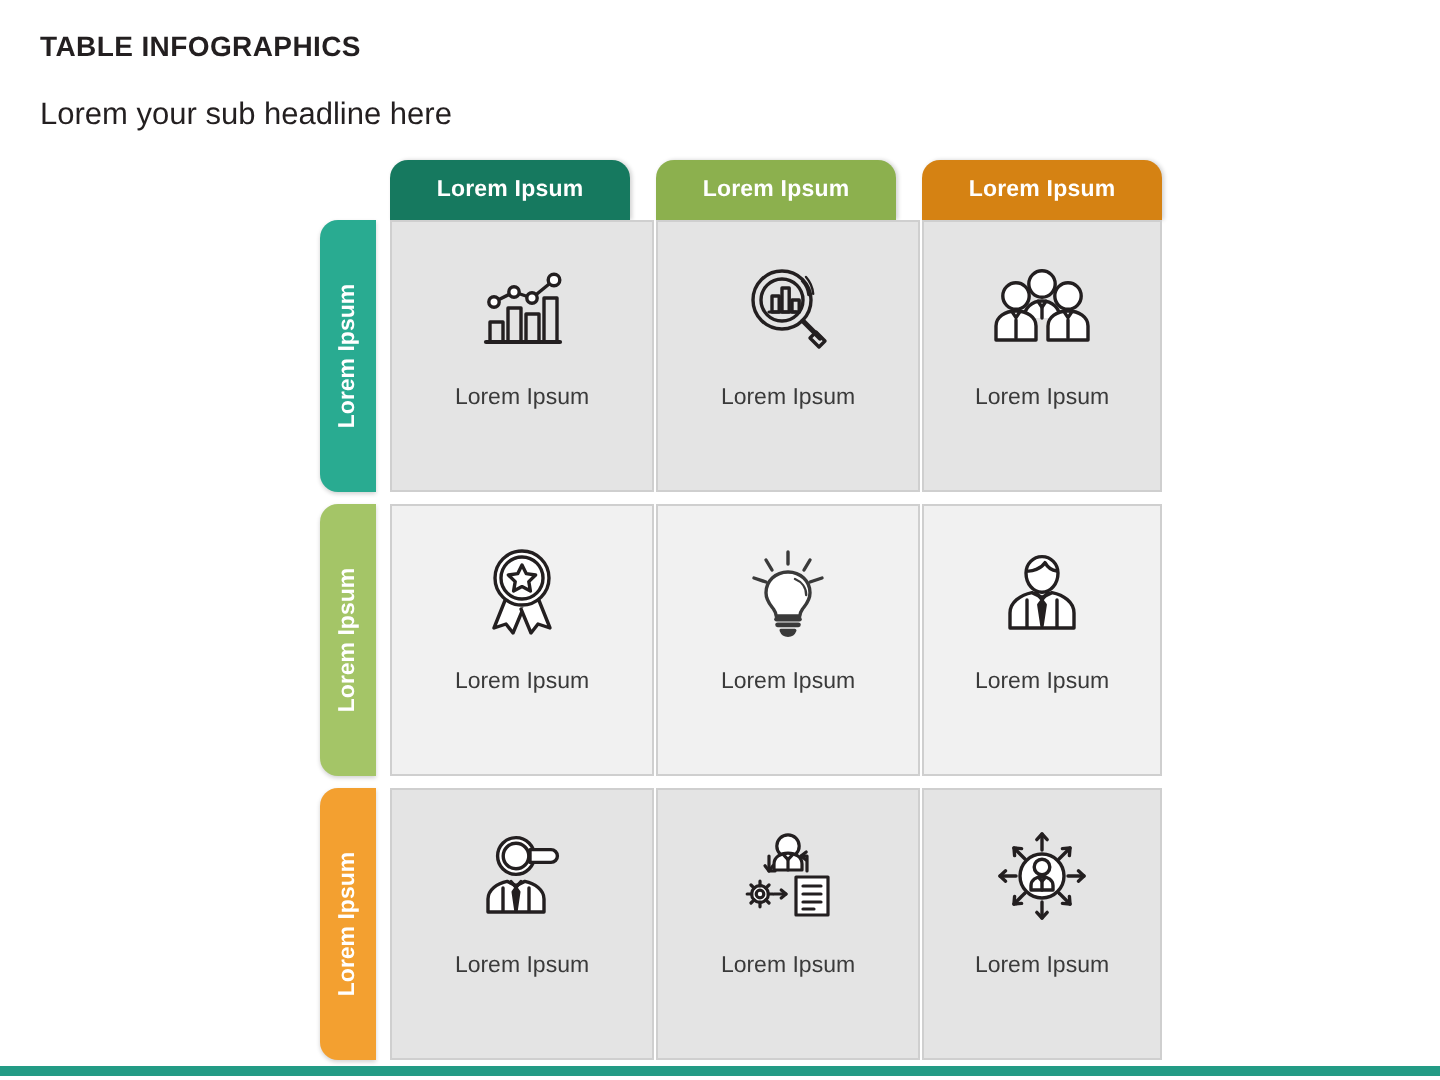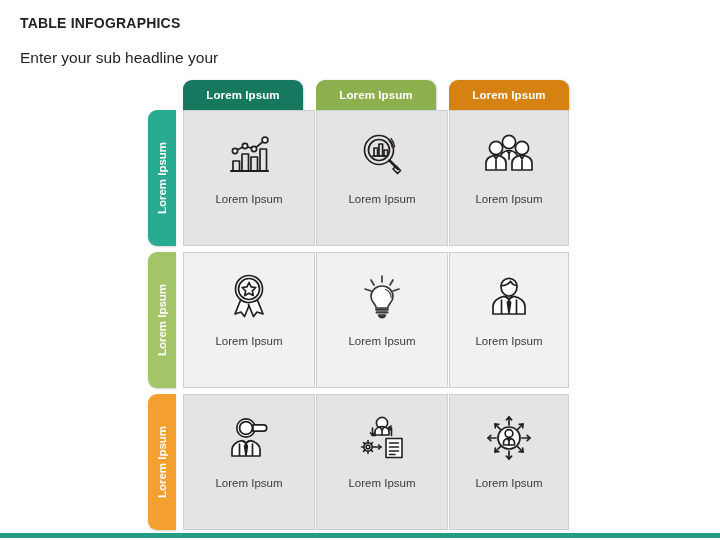--- a/index.html
+++ b/index.html
@@ -16,21 +16,21 @@
     position: absolute; left: 20px; top: 15px;
     font-size: 14px; font-weight: bold; letter-spacing: .2px;
     color: #231f20; white-space: nowrap;
   }
   #subtitle {
     position: absolute; left: 20px; top: 49px;
     font-size: 15.5px; font-weight: normal; color: #231f20; white-space: nowrap;
   }
 
   
-  #table { position: absolute; left: 148px; top: 80px; width: 422px; height: 422px; }
+  #table { position: absolute; left: 160px; top: 80px; width: 422px; height: 422px; }
 
   
   .col-head {
     position: absolute; top: 0; height: 30px;
     border-radius: 9px 9px 0 0;
     color: #ffffff; font-size: 11.5px; font-weight: bold;
     display: flex; align-items: center; justify-content: center;
     letter-spacing: .1px;
     box-shadow: 1px 0 2px rgba(0,0,0,.18);
   }
@@ -74,21 +74,21 @@
     position: absolute; left: 0; top: 533px; width: 720px; height: 5px;
     background: #239b85;
   }
 </style>
 </head>
 <body>
 
 <div id="slide" style="background: rgb(255, 255, 255);">
 
   <div id="title">TABLE INFOGRAPHICS</div>
-  <div id="subtitle">Enter your sub headline your</div>
+  <div id="subtitle">Lorem your sub headline here</div>
 
   <div id="table">
 
     <div class="col-head c0" style="background:#16795f">
       <span>Lorem Ipsum</span>
     </div>
     <div class="col-head c1" style="background:#8cb04e">
       <span>Lorem Ipsum</span>
     </div>
     <div class="col-head c2" style="background:#d58213">

